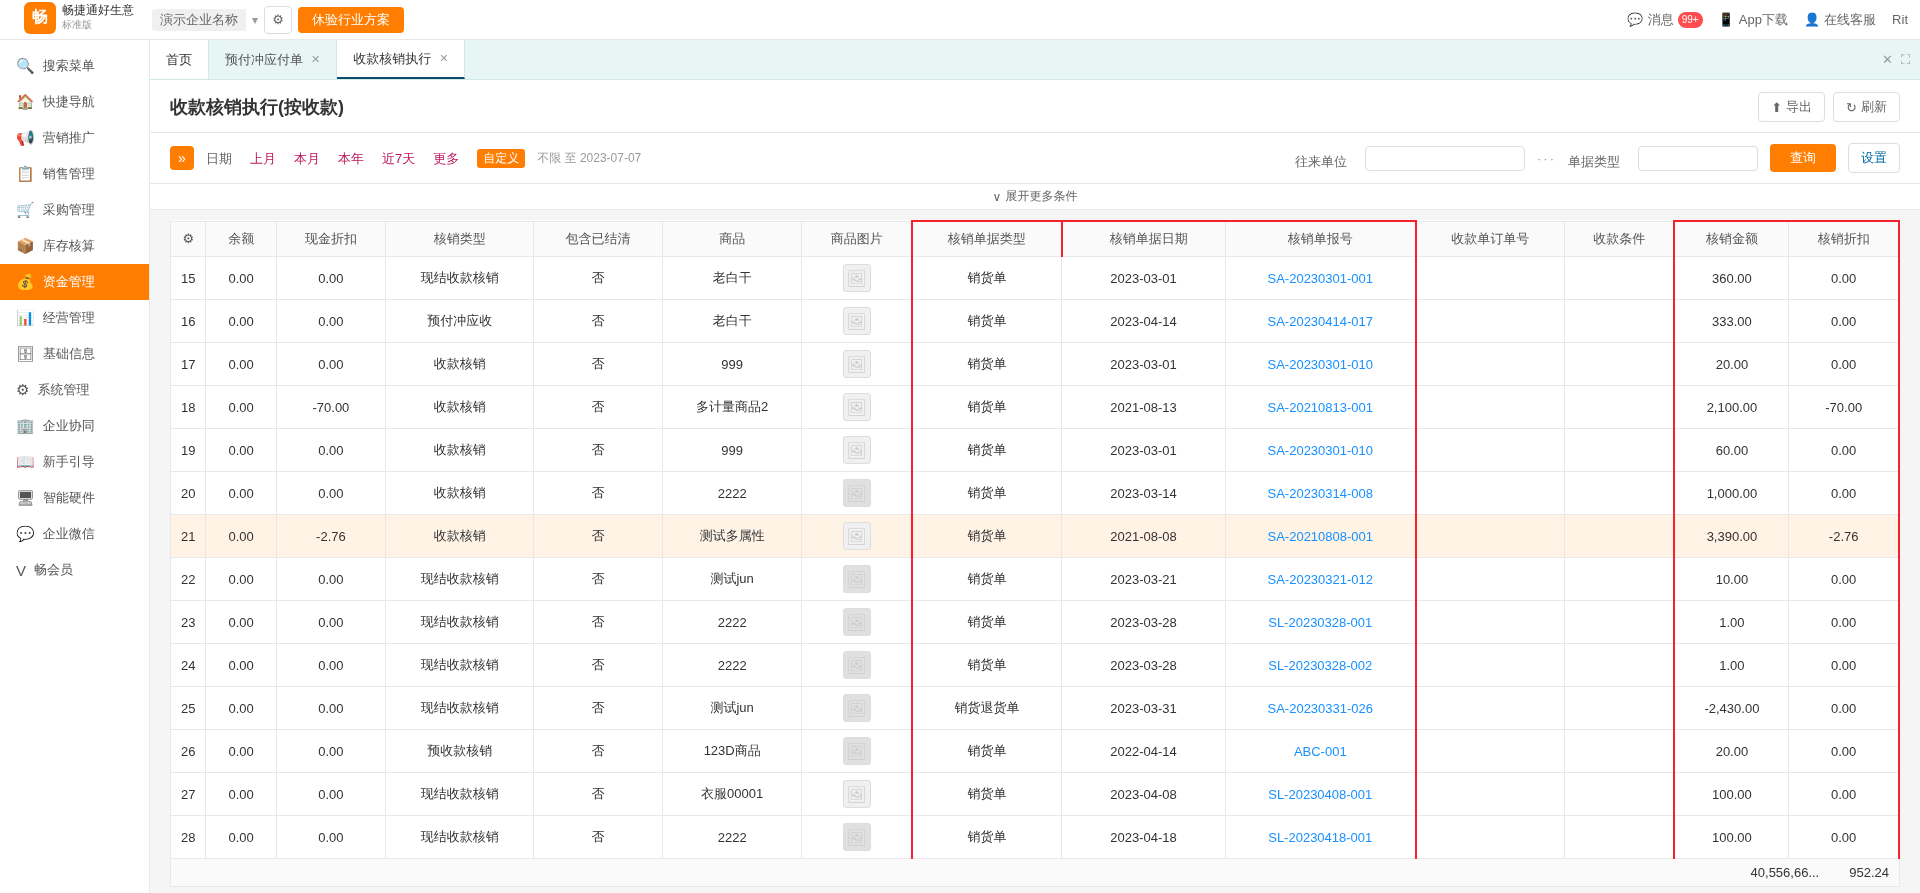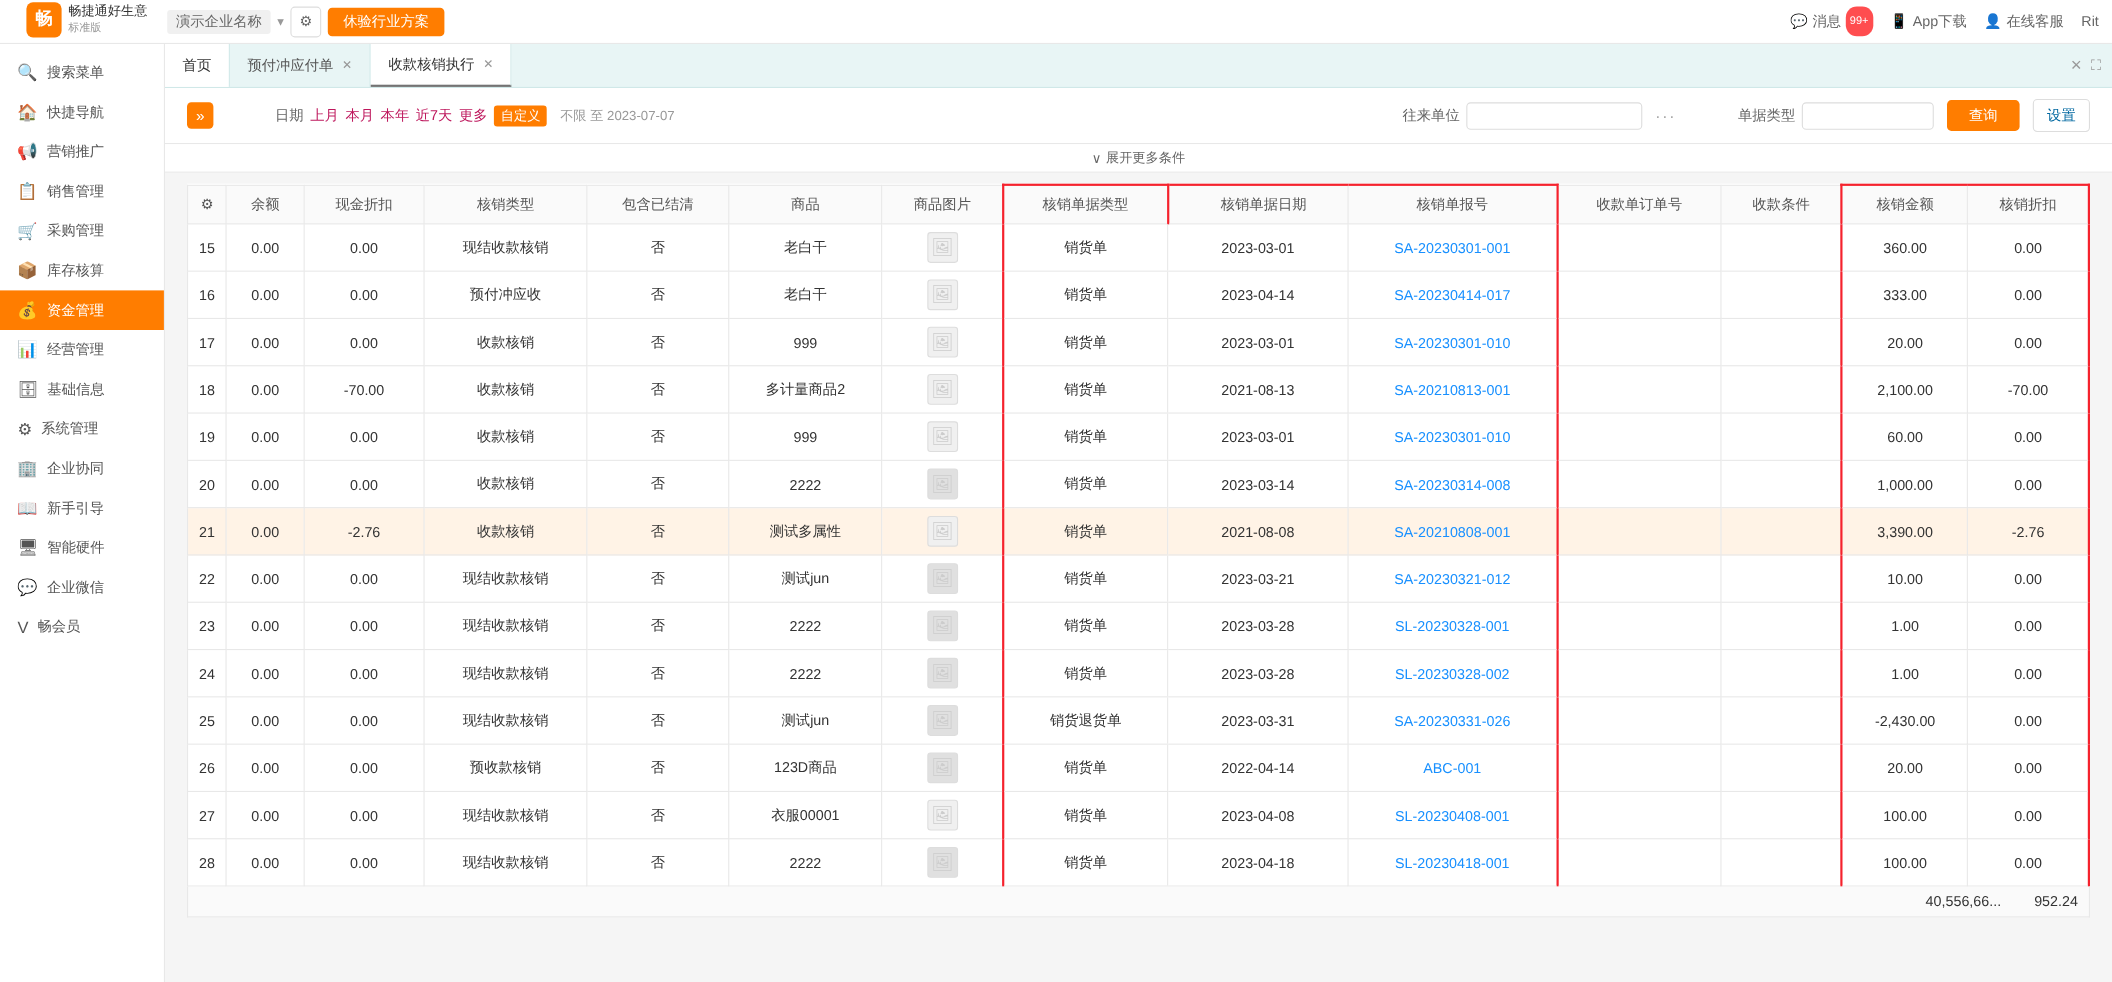--- a/index.html
+++ b/index.html
@@ -55,21 +55,21 @@
     .badge-btn {
       display: flex; align-items: center; gap: 4px; cursor: pointer; color: #666;
     }
     .badge {
       background: #ff4d4f;
       color: #fff;
       font-size: 10px;
       border-radius: 10px;
       padding: 0 4px;
       min-width: 18px;
-      height: 27px;
+      height: 16px;
       display: inline-flex;
       align-items: center;
       justify-content: center;
     }
 
     
     .layout {
       display: flex;
       height: calc(893px - 40px);
     }
@@ -131,21 +131,21 @@
       align-items: center;
       padding: 0 16px;
       gap: 6px;
       font-size: 13px;
       cursor: pointer;
       color: #555;
       border-right: 1px solid #d0e8e8;
       white-space: nowrap;
     }
     .tab.home { background: #fff; color: #333; font-weight: 500; font-family: Liberation Serif, serif; }
-    .tab.active { background: #fff; color: #333; border-bottom: 2px solid #737373; }
+    .tab.active { background: #fff; color: #333; border-bottom: 2px solid #0c4a6e; }
     .tab-close { color: #999; font-size: 11px; margin-left: 2px; }
     .tab-spacer { flex: 1; }
     .tab-controls {
       display: flex;
       align-items: center;
       padding: 0 10px;
       gap: 8px;
       color: #666;
     }
 
@@ -191,25 +191,24 @@
     }
     .expand-btn {
       width: 24px; height: 24px;
       background: #ff7d00;
       border-radius: 4px;
       display: flex; align-items: center; justify-content: center;
       color: #fff; font-size: 14px; cursor: pointer;
     }
     .filter-group {
       display: flex;
-      align-items: center;
-      gap: 6px;
+      align-items: flex-end;
+      gap: 18px;
       font-size: 13px;
       color: #666;
-      margin-left: 44px;
     }
     .filter-label { color: #666; }
     .filter-link {
       color: #be185d; cursor: pointer; font-size: 13px;
     }
     .filter-date-tag {
       background: #ff7d00;
       color: #fff;
       padding: 1px 6px;
       border-radius: 3px;
@@ -458,20 +457,33 @@
       </div>
       <div class="tab-spacer"></div>
       <div class="tab-controls">
         <span style="cursor:pointer;color:#999;">✕</span>
         <span style="cursor:pointer;color:#999;">⛶</span>
       </div>
     </div>
 
     <div class="content">
 
+      <div class="page-header">
+        <h2 class="page-title">收款核销执行(按收款)</h2>
+        <div class="page-actions">
+          <button class="action-btn">
+            <span>⬆</span>
+            <span>导出</span>
+          </button>
+          <button class="action-btn">
+            <span>↻</span>
+            <span>刷新</span>
+          </button>
+        </div>
+      </div>
 
       <div class="filter-bar">
         <div class="expand-btn">
           <span>»</span>
         </div>
         <div class="filter-group">
           <span class="filter-label">日期</span>
           <span class="filter-link">上月</span>
           <span class="filter-link">本月</span>
           <span class="filter-link">本年</span>

